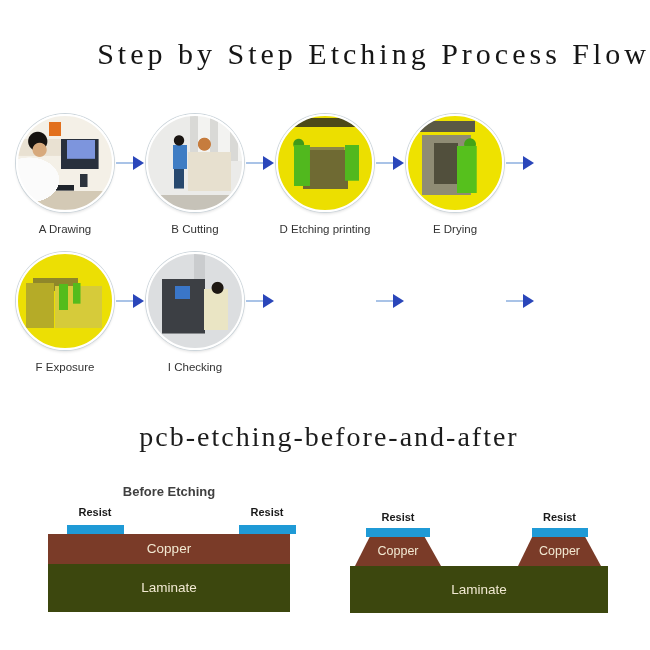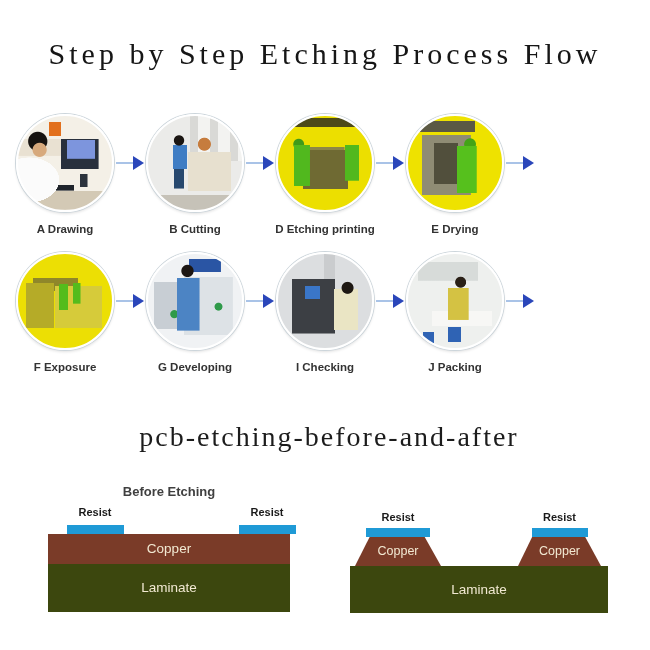--- a/index.html
+++ b/index.html
@@ -2,42 +2,42 @@
 <html style="--resist: #1f9ad6; --copper: #7a3b28; --laminate: #3c470e; --arrow: #2a46ba; --arrow-line: #a9c3e7;"><head>
 <meta charset="utf-8">
 <style>
   html,body{margin:0;padding:0;}
   body{
     width:650px;height:650px;background:#ffffff;position:relative;overflow:hidden;
     font-family:"Liberation Sans",sans-serif;
   }
   
   .main-title{
-    padding-top:36px;text-align:center;color:#161616;
+    padding-top:36px;text-align:right;color:#161616;
     font-family:"Liberation Serif",serif;font-size:30px;font-weight:400;
     letter-spacing:4px;line-height:36px;white-space:nowrap;
   }
   .subtitle{
     margin-top:46px;text-align:center;color:#1c1c1c;
     font-family:"Liberation Serif",serif;font-size:28px;font-weight:400;
     letter-spacing:2px;line-height:34px;margin-left:8px;
   }
   
   .flow-row{position:relative;width:650px;height:122px;display:flex;}
   .flow-row.r1{margin-top:42px;}
   .flow-row.r2{margin-top:16px;}
   .cell{width:130px;display:flex;flex-direction:column;align-items:center;}
   .circle{
     width:94px;height:94px;border-radius:50%;
     border:2px solid #fff;
     box-shadow:0 0 0 1px #ccd5db, 0 2px 3px rgba(0,0,0,.12);
     background-color:#eee;
   }
   .step-label{
-    margin-top:11px;font-size:11.5px;font-weight:700;color:#333;
+    margin-top:11px;font-size:11.5px;font-weight:400;color:#333;
     text-align:right;white-space:nowrap;
   }
   .arrow{
     position:absolute;top:41px;height:16px;width:30px;
     display:flex;align-items:center;justify-content:center;
   }
   .arrow .line{display:block;width:17px;height:2px;background:var(--arrow-line,#a9c3e7);}
   .arrow .tri{
     display:block;width:0;height:0;
     border-top:7px solid transparent;border-bottom:7px solid transparent;
@@ -205,30 +205,22 @@
       <i class="tri"></i>
     </div>
 </div>
 
 <div class="flow-row r2">
   <div class="cell">
     <div class="circle ph-f"></div>
     <div class="step-label">F Exposure</div>
   </div>
   <div class="cell">
-    <div class="circle ph-g"></div>
-    <div class="step-label">G Developing</div>
-  </div>
-  <div class="cell">
     <div class="circle ph-i"></div>
     <div class="step-label">I Checking</div>
-  </div>
-  <div class="cell">
-    <div class="circle ph-j"></div>
-    <div class="step-label">J Packing</div>
   </div>
   <div class="arrow a1">
       <i class="line"></i>
       <i class="tri"></i>
     </div>
   <div class="arrow a2">
       <i class="line"></i>
       <i class="tri"></i>
     </div>
   <div class="arrow a3">

